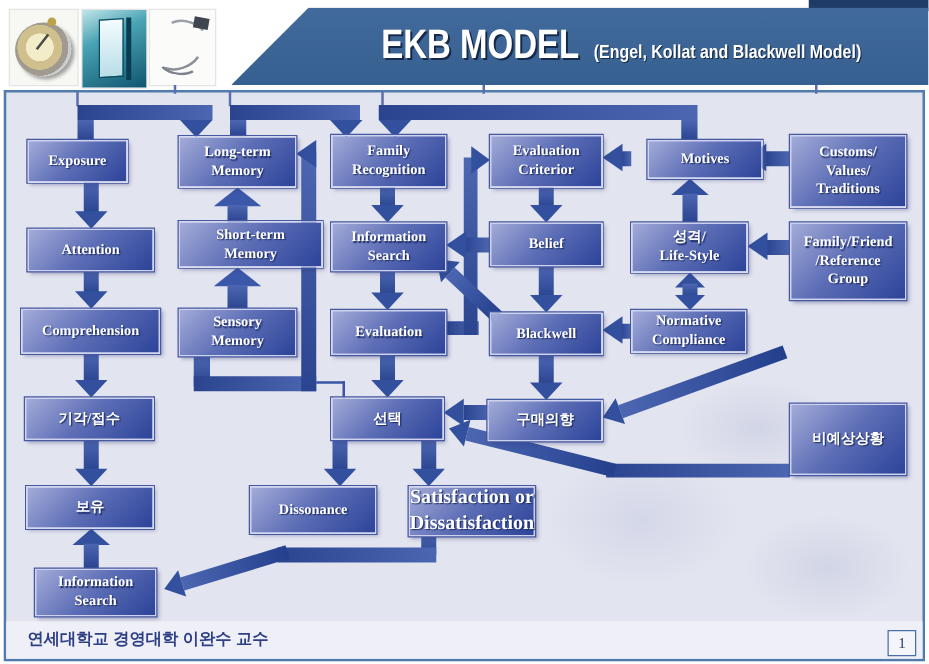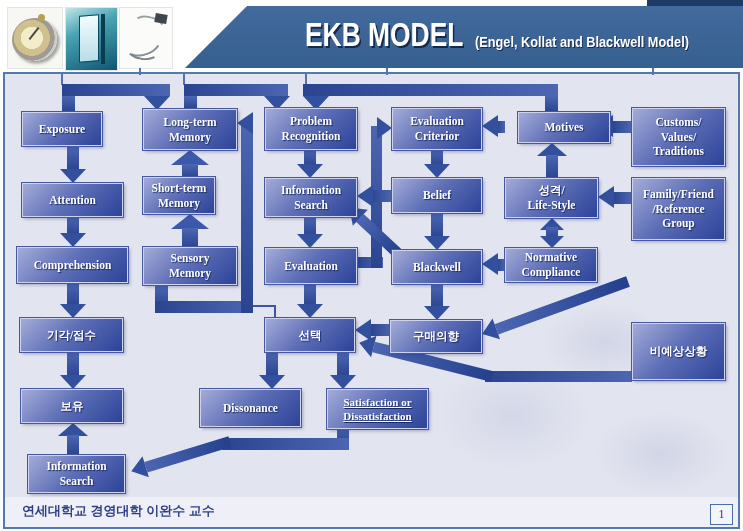--- a/index.html
+++ b/index.html
@@ -47,21 +47,21 @@
       background:radial-gradient(ellipse 90px 55px at 60% 25%,#d2d5e6 0%,rgba(210,213,230,0) 70%),
                  radial-gradient(ellipse 110px 75px at 30% 60%,#d4d7e8 0%,rgba(212,215,232,0) 70%),
                  radial-gradient(ellipse 95px 60px at 78% 78%,#d2d5e6 0%,rgba(210,213,230,0) 70%);}
 
   
   .box{position:absolute;display:flex;align-items:center;justify-content:center;text-align:center;
        color:#fff;font-family:"Liberation Serif",serif;font-weight:bold;font-size:11.5px;line-height:1.3;
        white-space:pre-line;background:linear-gradient(135deg,#a3abd8 0%,#5d6eb6 48%,#2c4399 100%);
        border:1px solid #cdd3ee;box-shadow:0 0 0 1px #46589f,2px 2px 3px rgba(40,50,110,.35);
        text-shadow:1px 1px 1px #1b2b60;}
-  .box.sm{font-size:11px;text-decoration:underline;}
+  .box.sm{font-size:16px;}
 
   
   .ar{position:absolute;left:0;top:0;width:0;height:0;overflow:visible;}
   .sh{position:absolute;background:linear-gradient(to right,#2a448f,#4c66b2);}
   .shv{position:absolute;background:linear-gradient(to bottom,#4c66b2,#2a448f);}
   .hd{position:absolute;width:0;height:0;}
   .hd.down{border-left:13px solid transparent;border-right:13px solid transparent;border-top:14px solid #32509e;}
   .hd.left{border-top:11px solid transparent;border-bottom:11px solid transparent;border-right:16px solid #32509e;}
   .hd.right{border-top:11px solid transparent;border-bottom:11px solid transparent;border-left:15px solid #32509e;}
   .hd.wup{border-left:19px solid transparent;border-right:19px solid transparent;border-bottom:15px solid #3c58ab;}
@@ -270,25 +270,25 @@
 
   <div class="box" style="left:22px;top:112px;width:80px;height:34px;">Exposure</div>
   <div class="box" style="left:22px;top:183px;width:101px;height:34px;">Attention</div>
   <div class="box" style="left:20px;top:318px;width:103px;height:34px;">기각/접수</div>
   <div class="box" style="left:17px;top:247px;width:111px;height:36px;">Comprehension</div>
   <div class="box" style="left:21px;top:389px;width:102px;height:34px;">보유</div>
   <div class="box" style="left:28px;top:455px;width:97px;height:38px;">Information
 Search</div>
   <div class="box" style="left:143px;top:109px;width:94px;height:41px;">Long-term
 Memory</div>
-  <div class="box" style="left:143px;top:177px;width:72px;height:37px;">Short-term
+  <div class="box" style="left:143px;top:177px;width:115px;height:37px;">Short-term
 Memory</div>
   <div class="box" style="left:143px;top:247px;width:94px;height:38px;">Sensory
 Memory</div>
-  <div class="box" style="left:265px;top:108px;width:92px;height:42px;">Problem
+  <div class="box" style="left:265px;top:108px;width:92px;height:42px;">Family
 Recognition</div>
   <div class="box" style="left:265px;top:178px;width:92px;height:39px;">Information
 Search</div>
   <div class="box" style="left:265px;top:248px;width:92px;height:36px;">Evaluation</div>
   <div class="box" style="left:265px;top:318px;width:90px;height:34px;">선택</div>
   <div class="box" style="left:200px;top:389px;width:101px;height:38px;">Dissonance</div>
   <div class="box sm" style="left:327px;top:389px;width:101px;height:40px;">Satisfaction or
 Dissatisfaction</div>
   <div class="box" style="left:392px;top:108px;width:90px;height:42px;">Evaluation
 Criterior</div>

